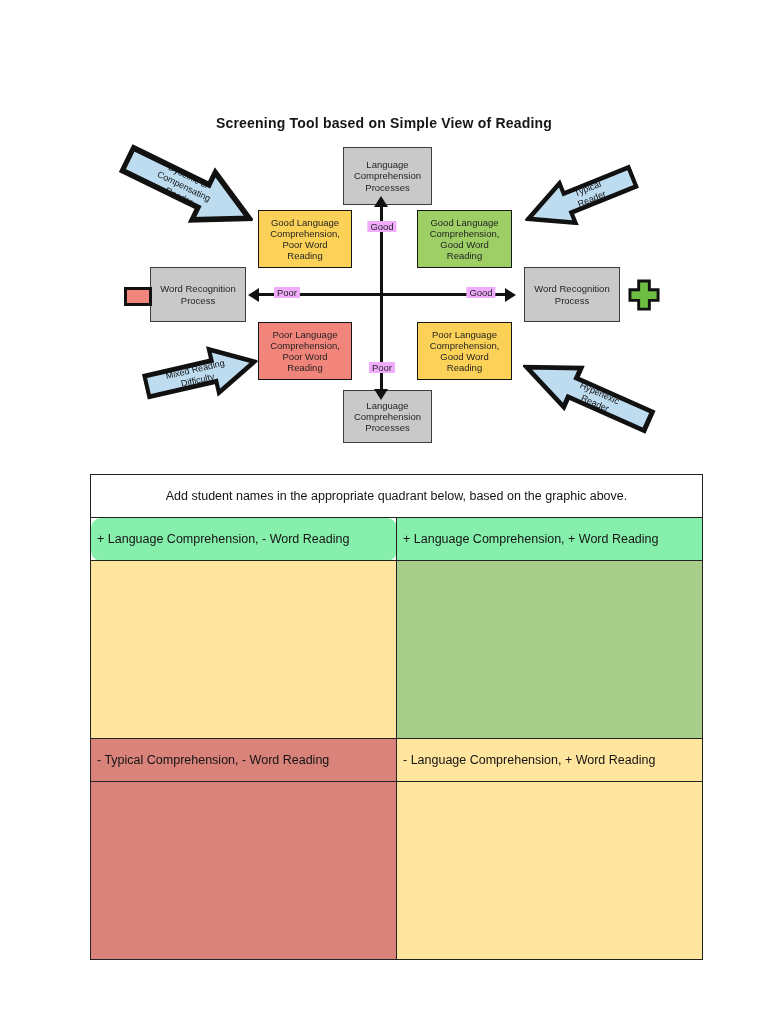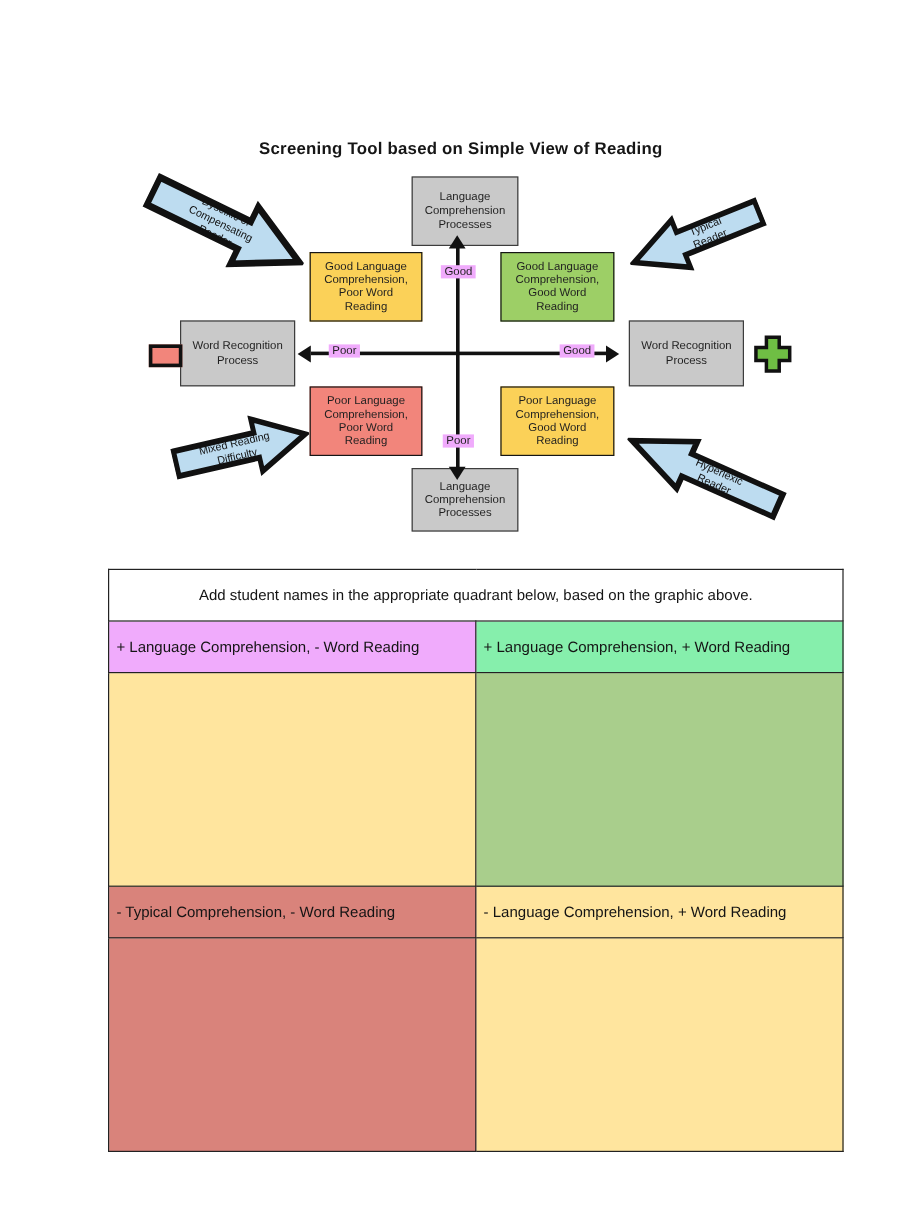--- a/index.html
+++ b/index.html
@@ -166,21 +166,21 @@
     </div>
 
   </div>
 
   <table class="student-table">
     <tbody>
       <tr>
         <td class="cap-cell" colspan="2">Add student names in the appropriate quadrant below, based on the graphic above.</td>
       </tr>
       <tr>
-        <td class="hdr-cell" style="background-color: #f0abfc;">+ Language Comprehension, - Word Reading</td>
+        <td class="hdr-cell" style="background-color: #86efac; border-radius: 10px;">+ Language Comprehension, - Word Reading</td>
         <td class="hdr-cell" style="background-color: #86efac;">+ Language Comprehension, + Word Reading</td>
       </tr>
       <tr>
         <td class="body-cell" style="background-color: rgb(255, 229, 158);"></td>
         <td class="body-cell" style="background-color: rgb(169, 206, 140);"></td>
       </tr>
       <tr>
         <td class="hdr-cell" style="background-color: rgb(217, 131, 123);">- Typical Comprehension, - Word Reading</td>
         <td class="hdr-cell" style="background-color: rgb(255, 229, 158);">- Language Comprehension, + Word Reading</td>
       </tr>

